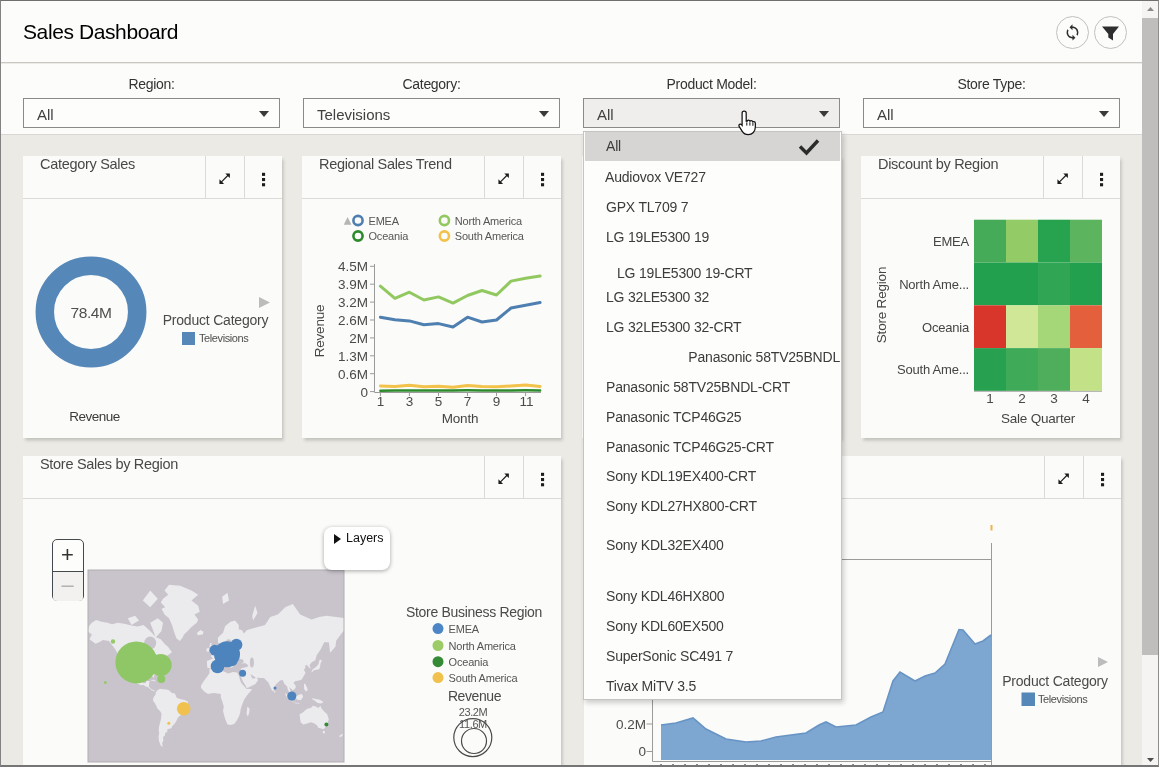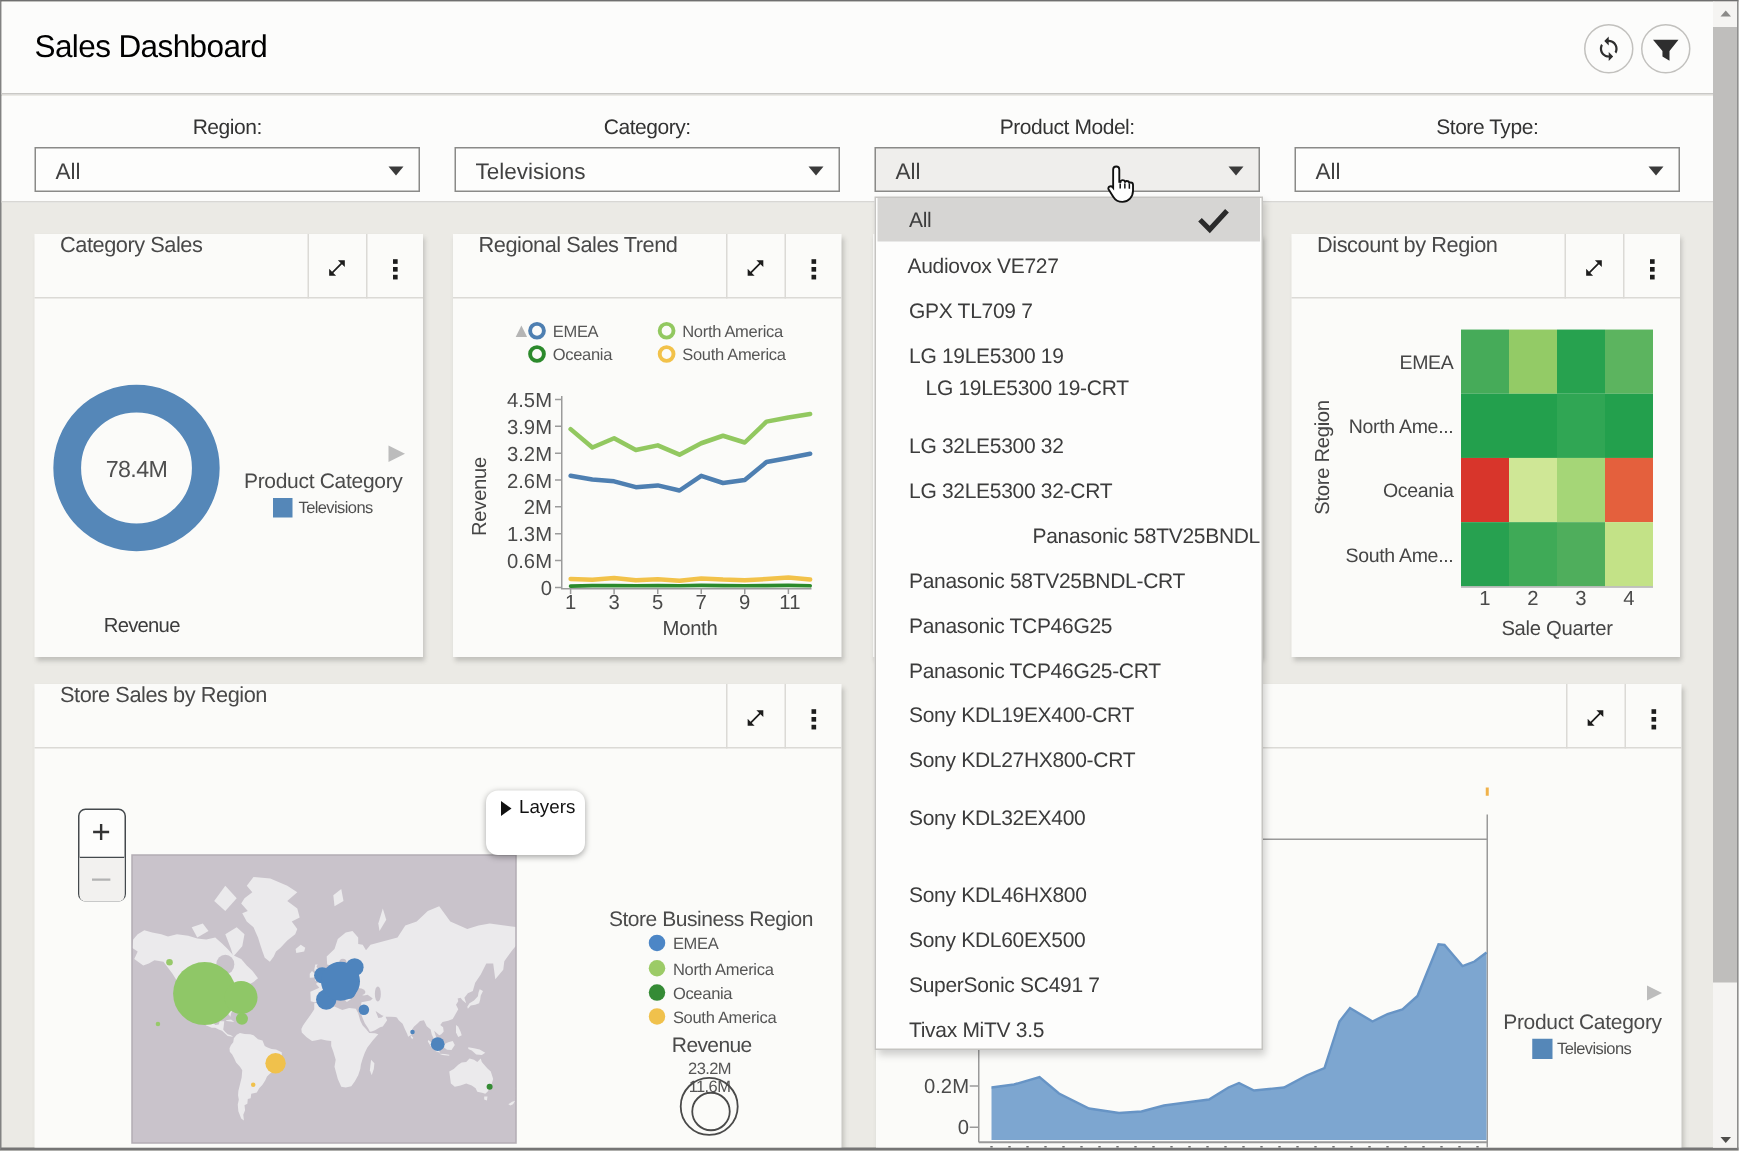--- a/index.html
+++ b/index.html
@@ -378,21 +378,21 @@
   </div>
 
   <div class="abs" id="dd">
     <div class="it sel" style="top:0; height:28.5px; line-height:28.5px;">All</div>
     <svg class="abs" style="left:212px; top:3px;" width="26" height="24" viewBox="0 0 26 24">
         <path d="M 4 11.5 L 10.5 18 L 22 5.5" fill="none" stroke="#2b2b2b" stroke-width="3.4"></path>
       </svg>
     <div class="it" style="top:29.9px;padding-left:20px;">Audiovox VE727</div>
     <div class="it" style="top:59.9px;">GPX TL709 7</div>
     <div class="it" style="top:89.8px;">LG 19LE5300 19</div>
-    <div class="it" style="top:111px;padding-left:32px;">LG 19LE5300 19-CRT</div>
+    <div class="it" style="top:126px;padding-left:32px;">LG 19LE5300 19-CRT</div>
     <div class="it" style="top:149.7px;">LG 32LE5300 32</div>
     <div class="it" style="top:179.7px;">LG 32LE5300 32-CRT</div>
     <div class="it" style="top:209.6px;text-align:right;">Panasonic 58TV25BNDL</div>
     <div class="it" style="top:239.6px;">Panasonic 58TV25BNDL-CRT</div>
     <div class="it" style="top:269.5px;">Panasonic TCP46G25</div>
     <div class="it" style="top:299.5px;">Panasonic TCP46G25-CRT</div>
     <div class="it" style="top:329.4px;">Sony KDL19EX400-CRT</div>
     <div class="it" style="top:359.4px;">Sony KDL27HX800-CRT</div>
     <div class="it" style="top:375px;margin-top:23px;">Sony KDL32EX400</div>
     <div class="it" style="top:449.2px;">Sony KDL46HX800</div>

